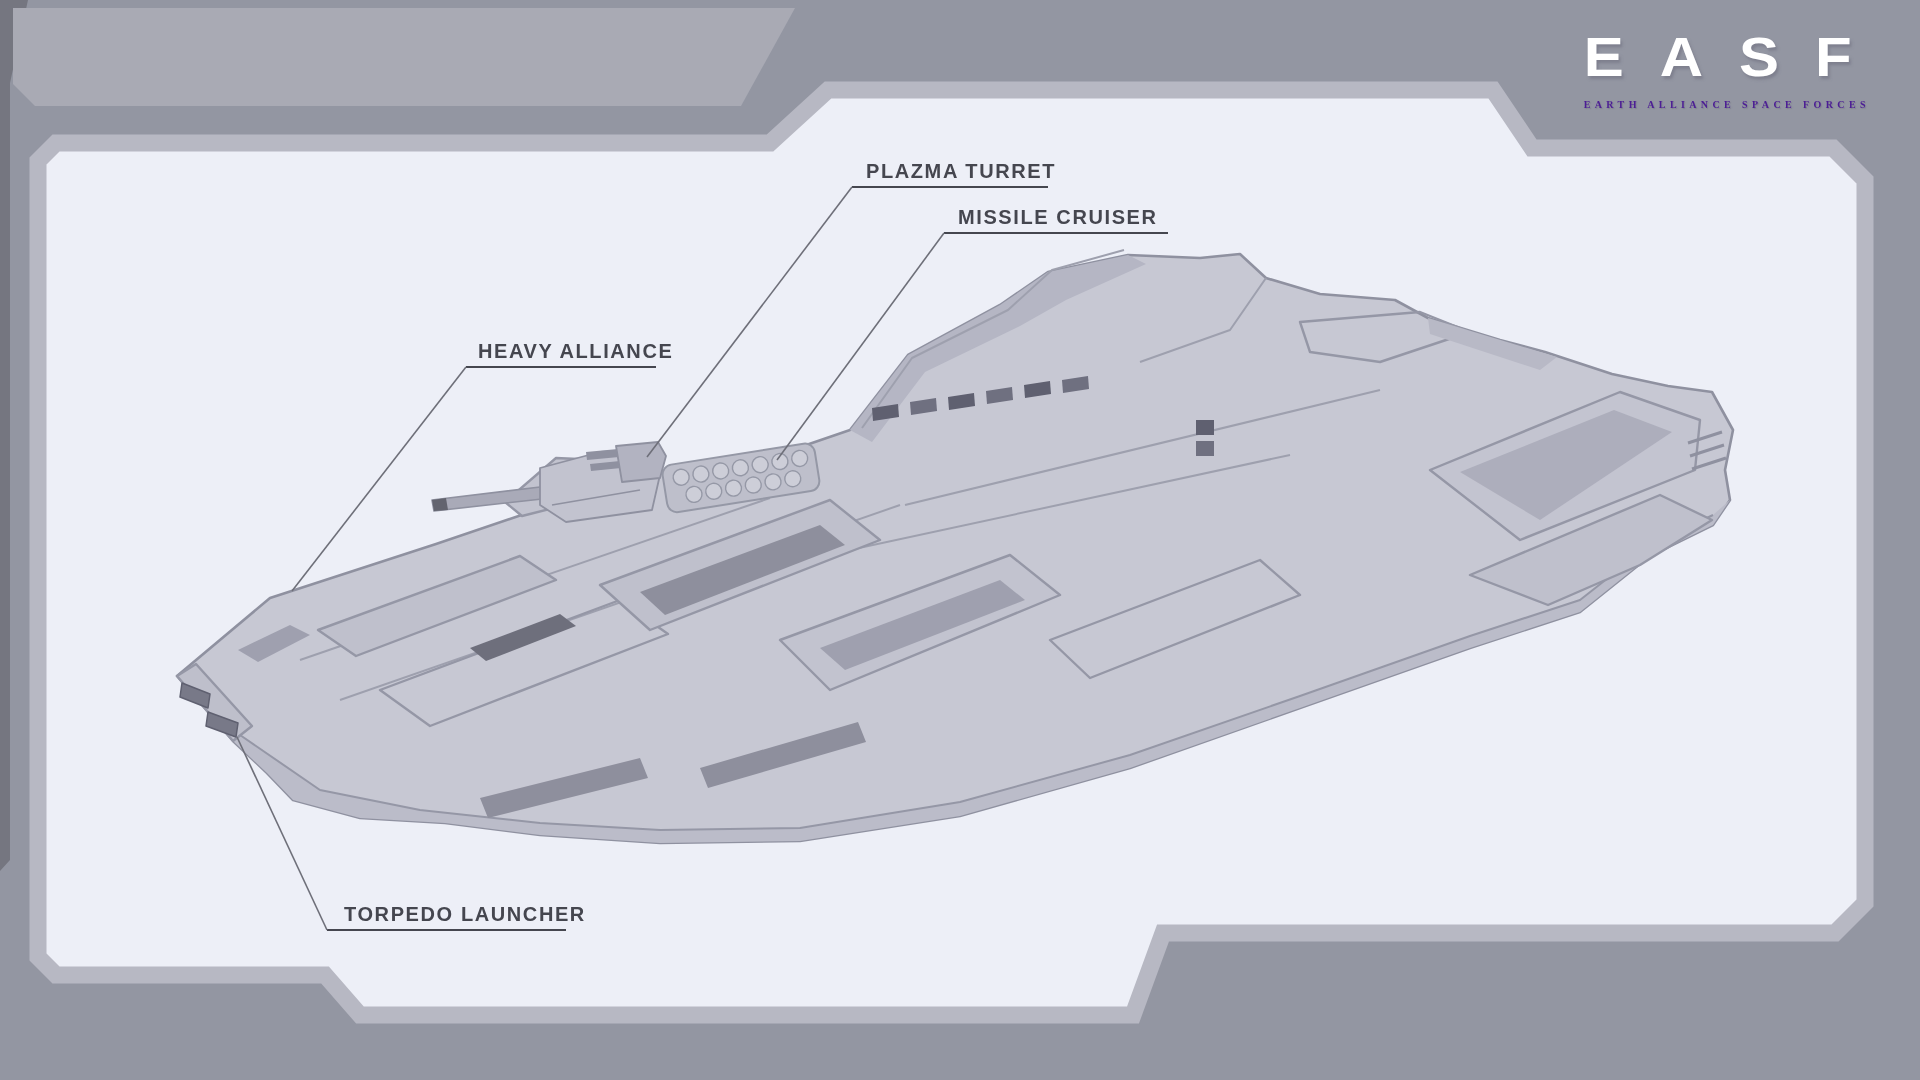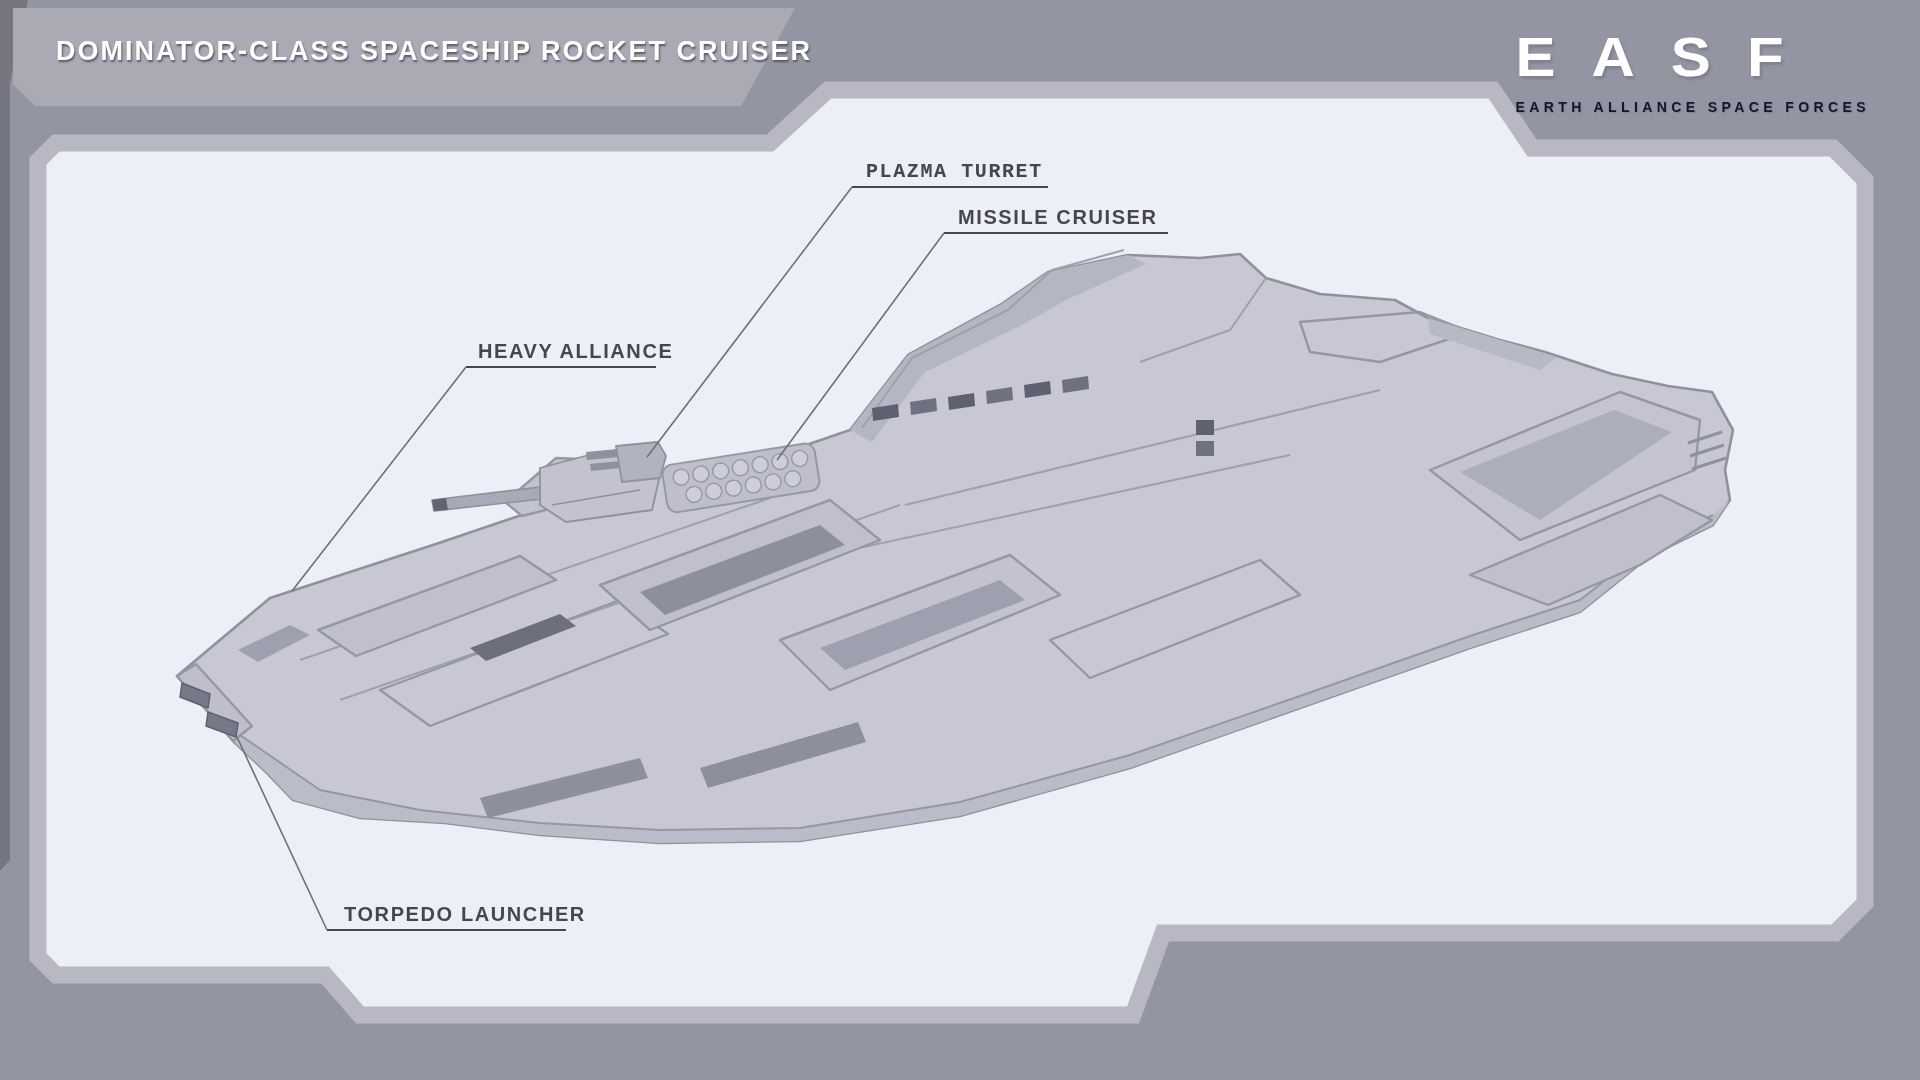--- a/index.html
+++ b/index.html
@@ -12,22 +12,22 @@
          background:var(--background);
          font-family:"Liberation Sans", sans-serif;}
   .stage svg{position:absolute;left:0;top:0;}
   .page-title{position:absolute;left:56px;top:36px;
     font-size:27px;font-weight:bold;letter-spacing:2px;color:#ffffff;
     text-shadow:1px 2px 2px rgba(75,75,90,.85);white-space:nowrap;}
   .logo{position:absolute;right:54px;top:30px;}
   .logo-acronym{font-size:60px;font-weight:bold;letter-spacing:36px;margin-right:-36px;
     color:#ffffff;line-height:1.0;text-shadow:2px 3px 3px rgba(110,110,125,.55);
     transform:scaleY(0.92);transform-origin:top right;white-space:nowrap;}
-  .logo-sub{margin-top:9px;font-size:14px;font-weight:bold;letter-spacing:4.4px;margin-right:-4px;
-    color:#0f172a;text-shadow:1px 1px 1px rgba(110,110,125,.5);white-space:nowrap;}
+  .logo-sub{margin-top:9px;font-size:10px;font-weight:bold;letter-spacing:4.4px;margin-right:-4px;
+    color:#4c1d95;text-shadow:1px 1px 1px rgba(110,110,125,.5);white-space:nowrap;font-family:Liberation Serif, serif;}
   .callout{position:absolute;font-size:20px;font-weight:bold;letter-spacing:1.6px;
     color:var(--label-color);white-space:nowrap;}
 </style>
 </head>
 <body>
 
 <div class="stage">
 
   <svg width="1920" height="1080" viewBox="0 0 1920 1080">
     <rect x="0" y="0" width="1920" height="1080" fill="var(--background)"></rect>
@@ -139,23 +139,22 @@
       <line x1="852" y1="187" x2="1048" y2="187" stroke="#45464F" stroke-width="2"></line>
       <line x1="852" y1="187" x2="647" y2="457" stroke="#6E6F79" stroke-width="1.6"></line>
       <line x1="944" y1="233" x2="1168" y2="233" stroke="#45464F" stroke-width="2"></line>
       <line x1="944" y1="233" x2="777" y2="460" stroke="#6E6F79" stroke-width="1.6"></line>
       <line x1="466" y1="367" x2="656" y2="367" stroke="#45464F" stroke-width="2"></line>
       <line x1="466" y1="367" x2="292" y2="591" stroke="#6E6F79" stroke-width="1.6"></line>
       <line x1="327" y1="930" x2="566" y2="930" stroke="#45464F" stroke-width="2"></line>
       <line x1="327" y1="930" x2="237" y2="737" stroke="#6E6F79" stroke-width="1.6"></line>
     </svg>
 
-  <div class="callout" id="cl-0" style="left: 866px; top: 160px; font-family: Liberation Mono, monospace;">PLAZMA TURRET</div>
+  <div class="callout" id="cl-0" style="left: 866px; top: 160px;">PLAZMA TURRET</div>
   <div class="callout" id="cl-1" style="left: 958px; top: 206px;">MISSILE CRUISER</div>
   <div class="callout" id="cl-2" style="left: 478px; top: 340px;">HEAVY ALLIANCE</div>
   <div class="callout" id="cl-3" style="left: 344px; top: 903px;">TORPEDO LAUNCHER</div>
 
-  <div class="page-title">DOMINATOR-CLASS SPACESHIP ROCKET CRUISER</div>
   <div class="logo">
     <div class="logo-acronym">EASF</div>
     <div class="logo-sub">EARTH ALLIANCE SPACE FORCES</div>
   </div>
 </div>
 
 </body></html>

